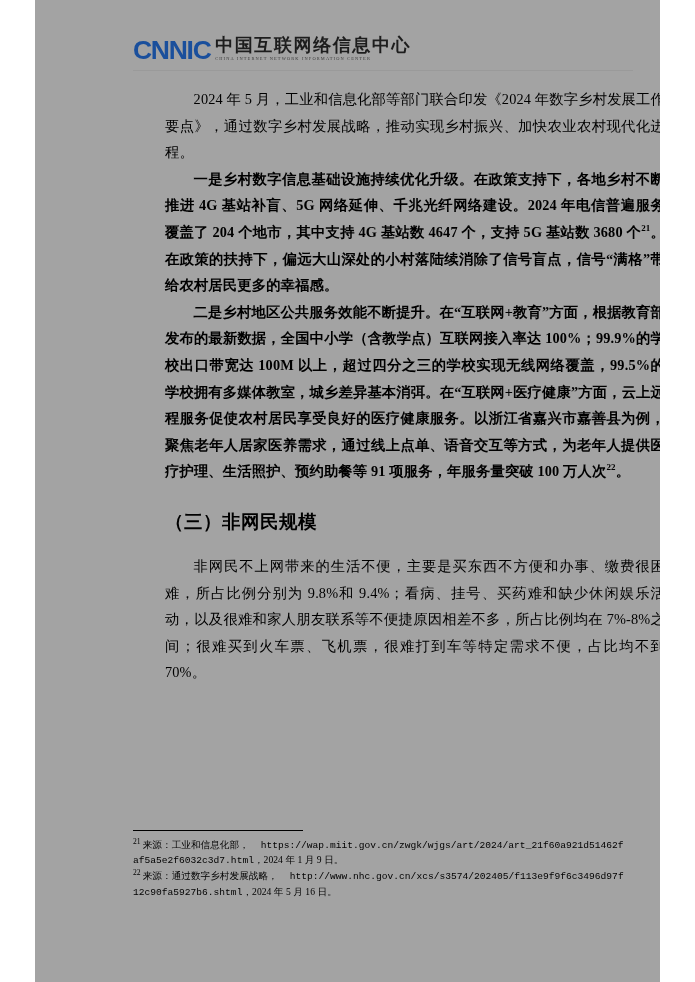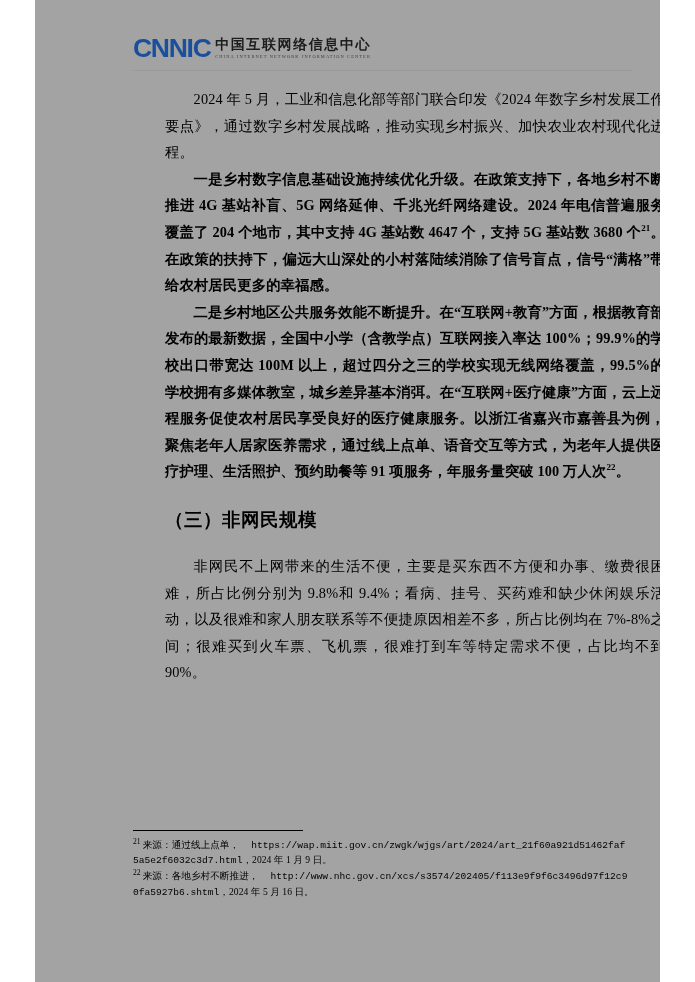--- a/index.html
+++ b/index.html
@@ -46,21 +46,21 @@
   }
   .logo-names {
     display: flex;
     flex-direction: column;
     justify-content: flex-end;
     padding-bottom: 1px;
   }
   .logo-cn {
     font-family: "Liberation Serif", serif;
     font-weight: bold;
-    font-size: 14px;
+    font-size: 18px;
     letter-spacing: 1.6px;
     color: #1d1d1d;
     line-height: 1.05;
   }
   .logo-en {
     font-family: "Liberation Serif", serif;
     font-size: 4.4px;
     letter-spacing: 1.15px;
     color: #3a3a3a;
     line-height: 1.4;
@@ -96,21 +96,21 @@
     margin-top: 0;
     font-weight: bold;
   }
   sup.fn {
     font-size: 9px;
     vertical-align: super;
     line-height: 0;
   }
 
   h2.section-heading {
-    font-family: Liberation Mono, monospace;
+    font-family: Liberation Serif, serif;
     font-size: 18.5px;
     font-weight: bold;
     line-height: 1.2;
     margin: 26px 0 20px 0;
     letter-spacing: 0.5px;
   }
 
   
   .footnote-rule {
     position: absolute;
@@ -212,25 +212,25 @@
 
     <p class="para"><span>2024 年 5 月，工业和信息化部等部门联合印发《2024 年数字乡村发展工作要点》，通过数字乡村发展战略，推动实现乡村振兴、加快农业农村现代化进程。</span></p>
 
     <p class="para"><span>一是乡村数字信息基础设施持续优化升级。在政策支持下，各地乡村不断推进 4G 基站补盲、5G 网络延伸、千兆光纤网络建设。2024 年电信普遍服务覆盖了 204 个地市，其中支持 4G 基站数 4647 个，支持 5G 基站数 3680 个</span><sup class="fn">21</sup><span>。在政策的扶持下，偏远大山深处的小村落陆续消除了信号盲点，信号“满格”带给农村居民更多的幸福感。</span></p>
 
     <p class="para"><span>二是乡村地区公共服务效能不断提升。在“互联网+教育”方面，根据教育部发布的最新数据，全国中小学（含教学点）互联网接入率达 100%；99.9%的学校出口带宽达 100M 以上，超过四分之三的学校实现无线网络覆盖，99.5%的学校拥有多媒体教室，城乡差异基本消弭。在“互联网+医疗健康”方面，云上远程服务促使农村居民享受良好的医疗健康服务。以浙江省嘉兴市嘉善县为例，聚焦老年人居家医养需求，通过线上点单、语音交互等方式，为老年人提供医疗护理、生活照护、预约助餐等 91 项服务，年服务量突破 100 万人次</span><sup class="fn">22</sup><span>。</span></p>
 
     <h2 class="section-heading">（三）非网民规模</h2>
 
 
-    <p class="para">非网民不上网带来的生活不便，主要是买东西不方便和办事、缴费很困难，所占比例分别为 9.8%和 9.4%；看病、挂号、买药难和缺少休闲娱乐活动，以及很难和家人朋友联系等不便捷原因相差不多，所占比例均在 7%-8%之间；很难买到火车票、飞机票，很难打到车等特定需求不便，占比均不到 90%。</p>
+    <p class="para">非网民不上网带来的生活不便，主要是买东西不方便和办事、缴费很困难，所占比例分别为 9.8%和 9.4%；看病、挂号、买药难和缺少休闲娱乐活动，以及很难和家人朋友联系等不便捷原因相差不多，所占比例均在 7%-8%之间；很难买到火车票、飞机票，很难打到车等特定需求不便，占比均不到 70%。</p>
 
   </div>
 
   <div class="footnote-rule"></div>
 
   <div class="footnotes">
-    <div class="footnote"><span class="fn-num">21</span><span>来源：通过线上点单，</span><span class="fn-url">https://wap.miit.gov.cn/zwgk/wjgs/art/2024/art_21f60a921d51462faf5a5e2f6032c3d7.html</span><span>，2024 年 1 月 9 日。</span></div>
-    <div class="footnote"><span class="fn-num">22</span><span>来源：各地乡村不断推进，</span><span class="fn-url">http://www.nhc.gov.cn/xcs/s3574/202405/f113e9f9f6c3496d97f12c90fa5927b6.shtml</span><span>，2024 年 5 月 16 日。</span></div>
+    <div class="footnote"><span class="fn-num">21</span><span>来源：工业和信息化部，</span><span class="fn-url">https://wap.miit.gov.cn/zwgk/wjgs/art/2024/art_21f60a921d51462faf5a5e2f6032c3d7.html</span><span>，2024 年 1 月 9 日。</span></div>
+    <div class="footnote"><span class="fn-num">22</span><span>来源：通过数字乡村发展战略，</span><span class="fn-url">http://www.nhc.gov.cn/xcs/s3574/202405/f113e9f9f6c3496d97f12c90fa5927b6.shtml</span><span>，2024 年 5 月 16 日。</span></div>
   </div>
 
 
 </div>
 
 </body></html>

